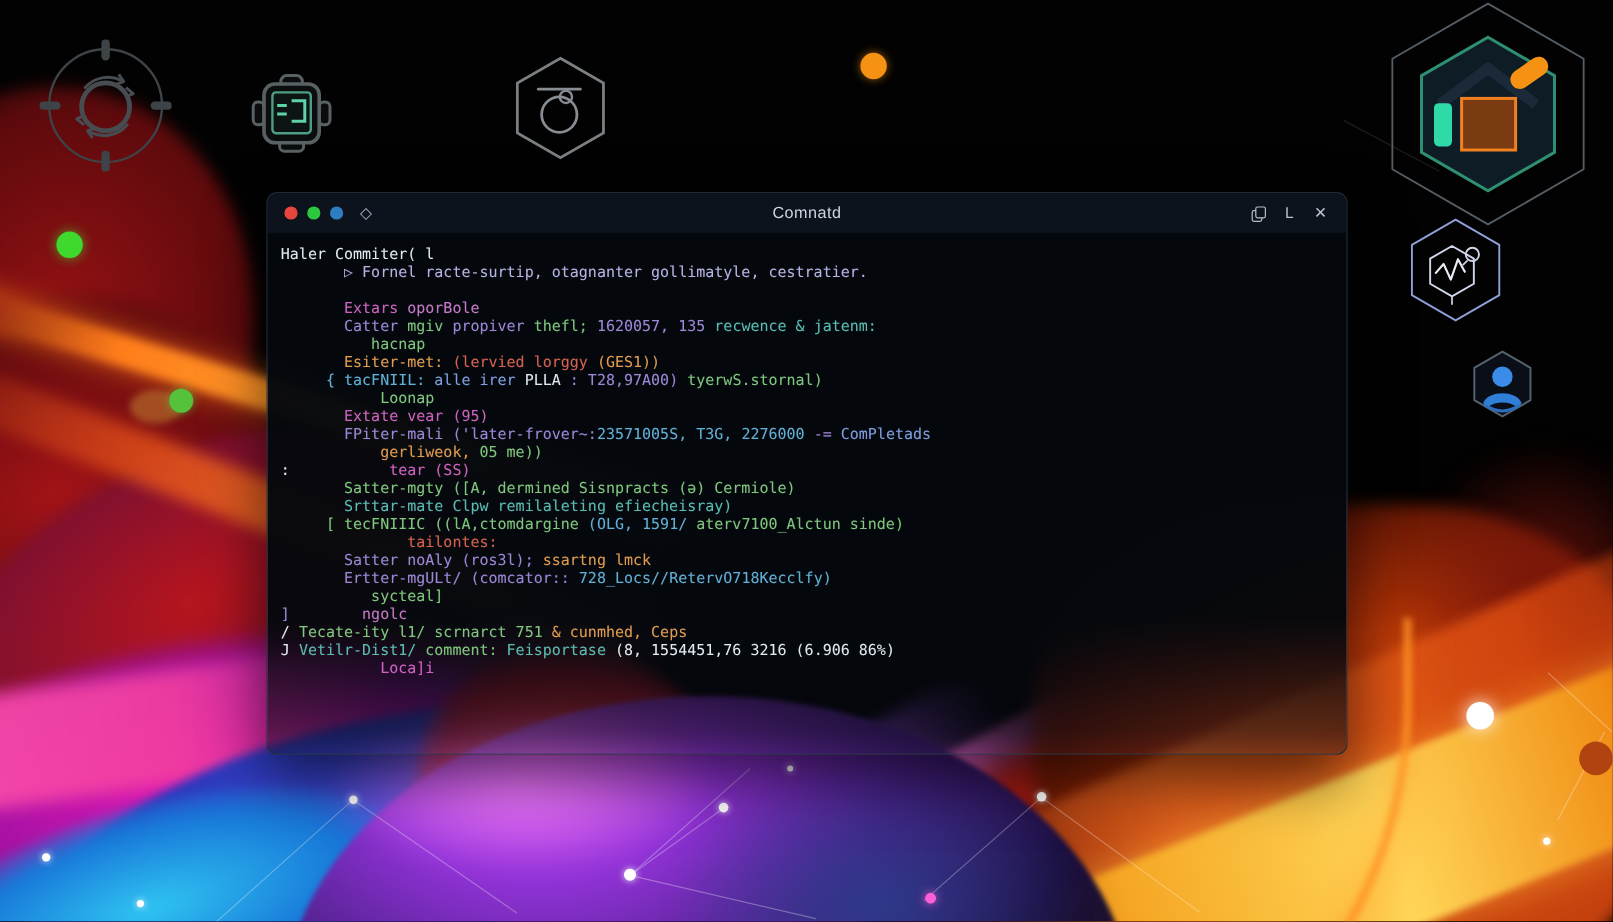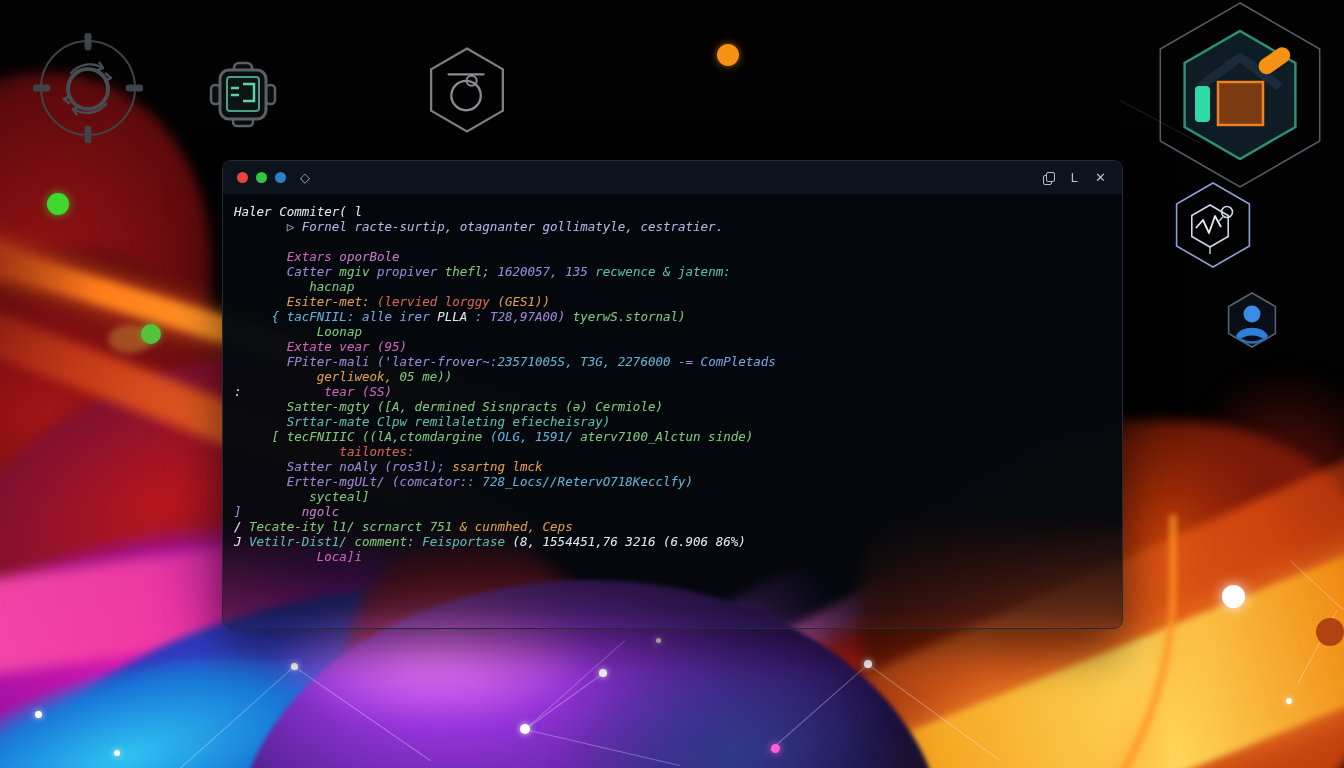--- a/index.html
+++ b/index.html
@@ -119,21 +119,21 @@
   .controls{margin-left:auto;display:flex;align-items:center;gap:17px;padding-right:16px;
     color:#b4c0c9;font-size:13px;z-index:1;}
   .copy-ic{position:relative;width:11px;height:12px;display:inline-block;}
   .copy-ic i{position:absolute;border:1.4px solid #b4c0c9;border-radius:2px;display:block;}
   .copy-ic i:first-child{left:0;top:3px;width:7px;height:8px;}
   .copy-ic i:last-child{left:3px;top:0;width:7px;height:8px;background:#0c131d;}
   .ctrl{cursor:default;}
   .term-body{padding:9px 10px 0 11px;font-family:"DejaVu Sans Mono",monospace;
     font-size:12.5px;line-height:15px;white-space:pre;}
   .tline{height:15px;}
-  .tline span{text-shadow:0 0 1px rgba(255,255,255,.15);font-style:italic;}
+  .tline span{text-shadow:0 0 1px rgba(255,255,255,.15);}
 </style>
 </head>
 <body>
 
 <div class="stage">
 
   <div class="bg">
     <div class="shape red1"></div>
     <div class="shape red2"></div>
     <div class="shape red3"></div>
@@ -262,20 +262,21 @@
   </div>
 
   <div class="terminal">
     <div class="titlebar">
       <div class="lights">
         <span class="light" style="background-color: rgb(232, 70, 61);"></span>
         <span class="light" style="background-color: rgb(43, 200, 64);"></span>
         <span class="light" style="background-color: rgb(46, 127, 193);"></span>
         <span class="tb-diamond">◇</span>
       </div>
+      <div class="title">Comnatd</div>
       <div class="controls">
         <span class="copy-ic ctrl">
             <i></i>
             <i></i>
           </span>
         <span class="ctrl">L</span>
         <span class="ctrl">✕</span>
       </div>
     </div>
     <div class="term-body"><div class="tline"><span style="color: rgb(226, 234, 240);">Haler Commiter( l</span></div><div class="tline"><span style="color: rgb(182, 178, 228);">       ▷ Fornel racte-surtip, otagnanter gollimatyle, cestratier.</span></div><div class="tline">&nbsp;</div><div class="tline"><span style="color: rgb(208, 95, 192);">       Extars </span><span style="color: rgb(201, 118, 201);">oporBole</span></div><div class="tline"><span style="color: rgb(157, 133, 216);">       Catter </span><span style="color: rgb(125, 200, 122);">mgiv </span><span style="color: rgb(157, 133, 216);">propiver </span><span style="color: rgb(125, 200, 122);">thefl; </span><span style="color: rgb(157, 133, 216);">1620057, 135 </span><span style="color: rgb(86, 189, 178);">recwence &amp; jatenm:</span></div><div class="tline"><span style="color: rgb(125, 200, 122);">          hacnap</span></div><div class="tline"><span style="color: rgb(227, 154, 74);">       Esiter-met: </span><span style="color: rgb(217, 95, 74);">(lervied lorggy </span><span style="color: rgb(227, 154, 74);">(GES1))</span></div><div class="tline"><span style="color: rgb(95, 176, 216);">     { tacFNIIL: </span><span style="color: rgb(126, 158, 224);">alle irer </span><span style="color: rgb(226, 234, 240);">PLLA </span><span style="color: rgb(157, 133, 216);">: T28,97A00) </span><span style="color: rgb(125, 200, 122);">tyerwS.stornal)</span></div><div class="tline"><span style="color: rgb(125, 200, 122);">           Loonap</span></div><div class="tline"><span style="color: rgb(208, 95, 192);">       Extate vear (95)</span></div><div class="tline"><span style="color: rgb(157, 133, 216);">       FPiter-mali ('later-frover~:</span><span style="color: rgb(95, 176, 216);">23571005S, T3G, 2276000 </span><span style="color: rgb(157, 133, 216);">-= </span><span style="color: rgb(126, 158, 224);">ComPletads</span></div><div class="tline"><span style="color: rgb(227, 154, 74);">           gerliweok, </span><span style="color: rgb(125, 200, 122);">05 me))</span></div><div class="tline"><span style="color: rgb(226, 234, 240);">:</span><span style="color: rgb(208, 95, 192);">           tear (SS)</span></div><div class="tline"><span style="color: rgb(125, 200, 122);">       Satter-mgty ([A, dermined Sisnpracts (ǝ) Cermiole)</span></div><div class="tline"><span style="color: rgb(86, 189, 178);">       Srttar-mate Clpw remilaleting efiecheisray)</span></div><div class="tline"><span style="color: rgb(125, 200, 122);">     [ tecFNIIIC ((lA,ctomdargine </span><span style="color: rgb(95, 176, 216);">(OLG, 1591/ </span><span style="color: rgb(125, 200, 122);">aterv7100_Alctun sinde)</span></div><div class="tline"><span style="color: rgb(217, 95, 74);">              tailontes:</span></div><div class="tline"><span style="color: rgb(157, 133, 216);">       Satter noAly (ros3l); </span><span style="color: rgb(227, 154, 74);">ssartng lmck</span></div><div class="tline"><span style="color: rgb(157, 133, 216);">       Ertter-mgULt/ (comcator:: </span><span style="color: rgb(95, 176, 216);">728_Locs//RetervO718Kecclfy)</span></div><div class="tline"><span style="color: rgb(125, 200, 122);">          sycteal]</span></div><div class="tline"><span style="color: rgb(157, 133, 216);">]</span><span style="color: rgb(201, 118, 201);">        ngolc</span></div><div class="tline"><span style="color: rgb(226, 234, 240);">/ </span><span style="color: rgb(125, 200, 122);">Tecate-ity l1/ scrnarct 751 </span><span style="color: rgb(227, 154, 74);">&amp; cunmhed, Ceps</span></div><div class="tline"><span style="color: rgb(226, 234, 240);">J </span><span style="color: rgb(86, 189, 178);">Vetilr-Dist1/ </span><span style="color: rgb(125, 200, 122);">comment: </span><span style="color: rgb(86, 189, 178);">Feisportase </span><span style="color: rgb(226, 234, 240);">(8, 1554451,76 3216 (6.906 86%)</span></div><div class="tline"><span style="color: rgb(208, 95, 192);">           Loca]i</span></div></div>

